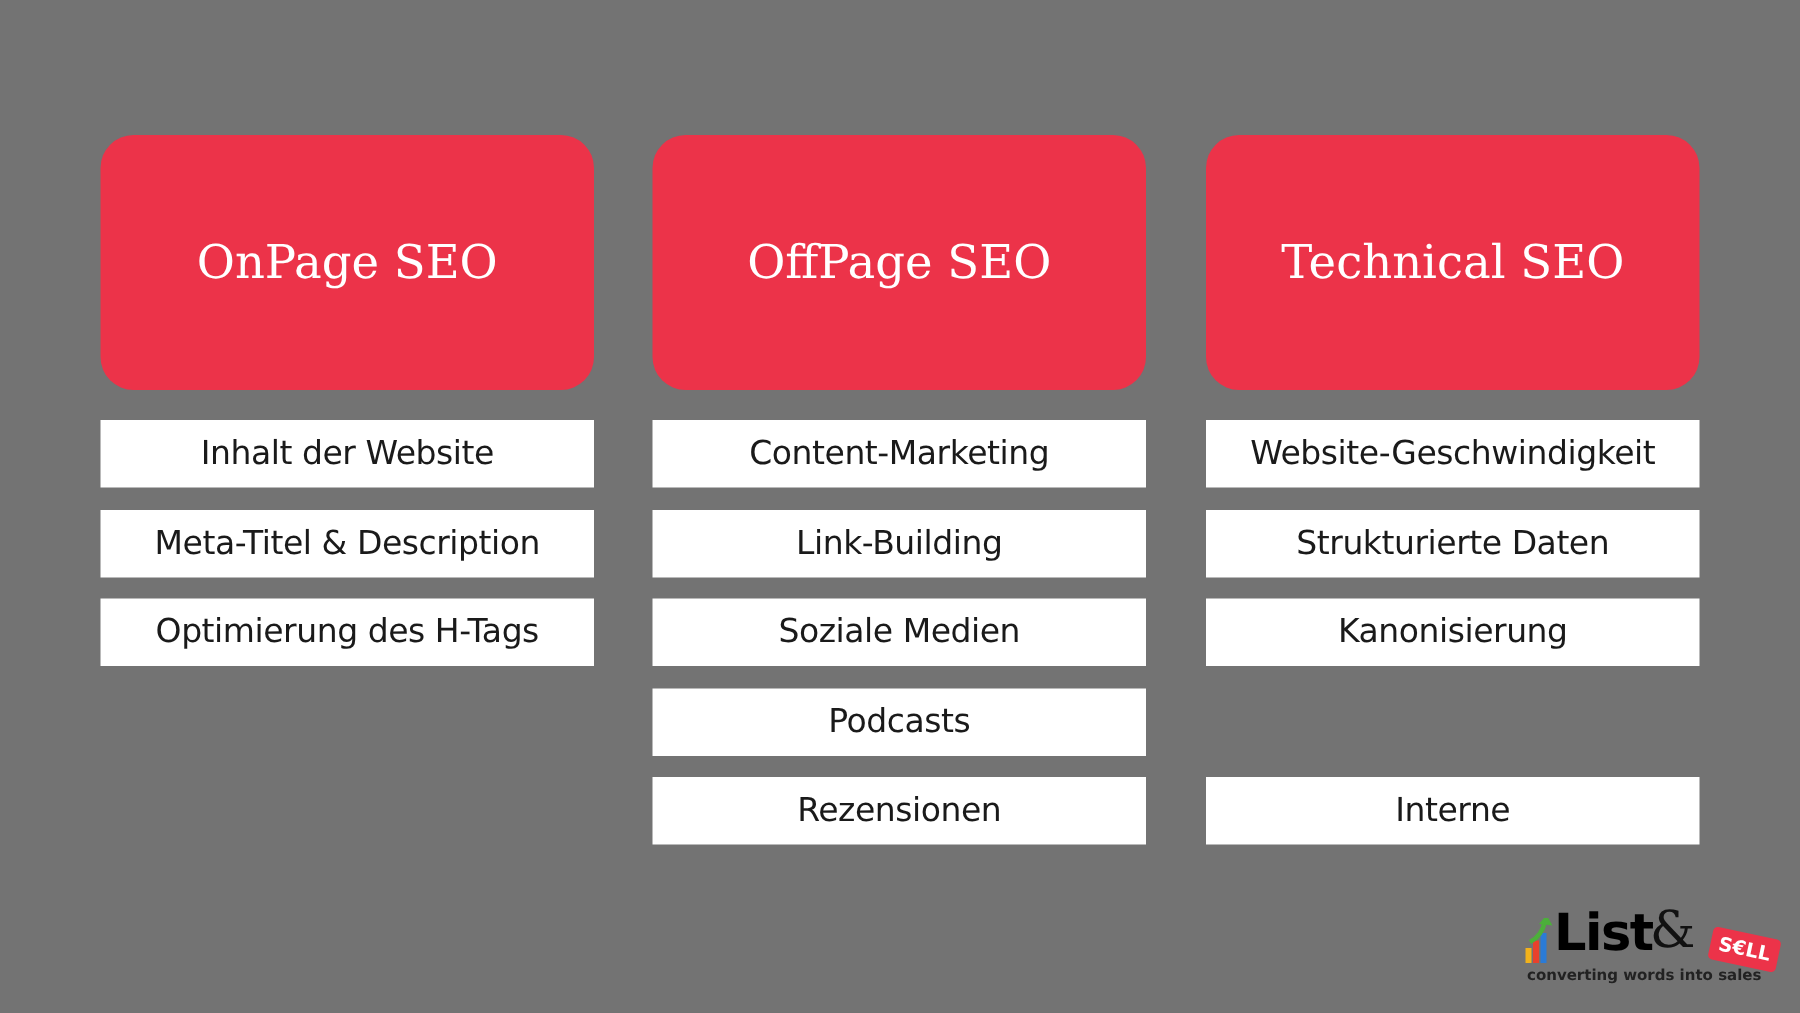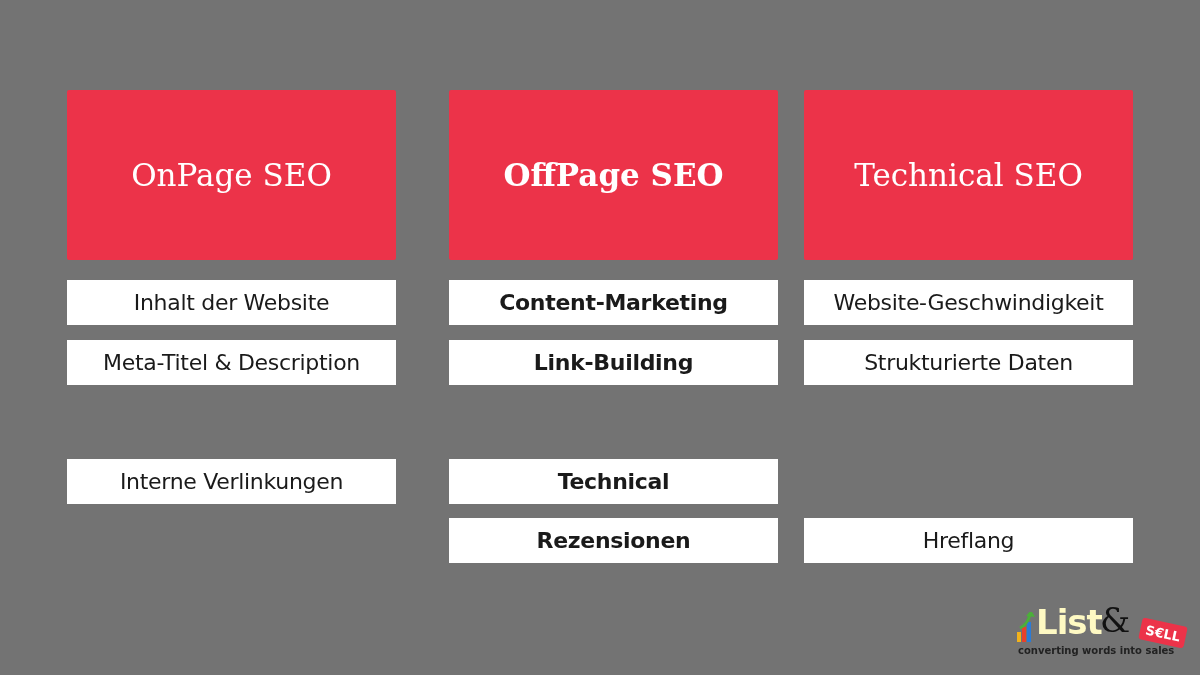--- a/index.html
+++ b/index.html
@@ -1,58 +1,60 @@
 <!DOCTYPE html>
 <html><head>
 <meta charset="utf-8">
 <style>
   html,body{margin:0;padding:0;}
   body{width:1200px;height:675px;background:#737373;position:relative;overflow:hidden;font-family:"DejaVu Sans",sans-serif;}
   .col{position:absolute;top:90px;width:329px;}
   .col-0{left:67px;}
-  .col-1{left:449px;font-weight:bold;}
+  .col-1{left:435px;}
   .col-2{left:804px;}
-  .head{height:170px;background:#ec3349;border-radius:2px;display:flex;align-items:center;justify-content:center;color:#fff;font-family:"DejaVu Serif",serif;font-size:31px;}
+  .head{height:170px;background:#ec3349;border-radius:22px;display:flex;align-items:center;justify-content:center;color:#fff;font-family:"DejaVu Serif",serif;font-size:31px;}
   .item{position:absolute;left:0;width:329px;height:45px;background:#fff;display:flex;align-items:center;justify-content:center;color:#1a1a1a;font-size:22px;letter-spacing:-0.3px;}
   .logo{position:absolute;left:1012px;top:598px;width:180px;height:70px;}
-  .logo .list{position:absolute;left:24px;top:4px;font-family:"DejaVu Sans",sans-serif;font-weight:bold;font-size:34px;color:#fef9c3;letter-spacing:-1px;}
+  .logo .list{position:absolute;left:24px;top:4px;font-family:"DejaVu Sans",sans-serif;font-weight:bold;font-size:34px;color:#000000;letter-spacing:-1px;}
   .logo .amp{position:absolute;left:88px;top:2px;font-family:"DejaVu Serif",serif;font-size:34px;color:#111;}
   .logo .tag{position:absolute;left:128px;top:24px;width:46px;height:22px;background:#ec3349;color:#fff;font-size:13px;font-weight:bold;display:flex;align-items:center;justify-content:center;transform:rotate(12deg);border-radius:3px;}
   .logo .slogan{position:absolute;left:6px;top:47px;font-size:10px;font-weight:bold;color:#222;white-space:nowrap;}
   .logo .bars{position:absolute;left:4px;top:14px;width:20px;height:30px;}
 </style>
 </head>
 <body>
 
 <div class="col col-0">
   <div class="head">
       <span>OnPage SEO</span>
     </div>
   <div class="item" style="top:190px">Inhalt der Website</div>
   <div class="item" style="top:250px">Meta-Titel &amp; Description</div>
-  <div class="item" style="top:369px">Interne Verlinkungen</div>
+  <div class="item" style="top:309px">Optimierung des H-Tags</div>
 </div>
 
 <div class="col col-1">
   <div class="head">
       <span>OffPage SEO</span>
     </div>
   <div class="item" style="top:250px">Link-Building</div>
   <div class="item" style="top:190px">Content-Marketing</div>
-  <div class="item" style="top:369px">Technical</div>
+  <div class="item" style="top:309px">Soziale Medien</div>
+  <div class="item" style="top:369px">Podcasts</div>
   <div class="item" style="top:428px">Rezensionen</div>
 </div>
 
 <div class="col col-2">
   <div class="head">
       <span>Technical SEO</span>
     </div>
   <div class="item" style="top:250px">Strukturierte Daten</div>
   <div class="item" style="top:190px">Website-Geschwindigkeit</div>
-  <div class="item" style="top:428px">Hreflang</div>
+  <div class="item" style="top:309px">Kanonisierung</div>
+  <div class="item" style="top:428px">Interne</div>
 </div>
 
 <div class="logo">
   <svg class="bars" viewBox="0 0 20 30">
     <rect x="1" y="20" width="4" height="10" fill="#f2b21b"></rect>
     <rect x="6" y="15" width="4" height="15" fill="#e8412c"></rect>
     <rect x="11" y="10" width="4" height="20" fill="#2b7bd6"></rect>
     <path d="M4 16 Q12 12 14 2" stroke="#4caf3a" stroke-width="3" fill="none"></path>
     <polygon points="10,4 15,-2 19,5" fill="#4caf3a"></polygon>
   </svg>

